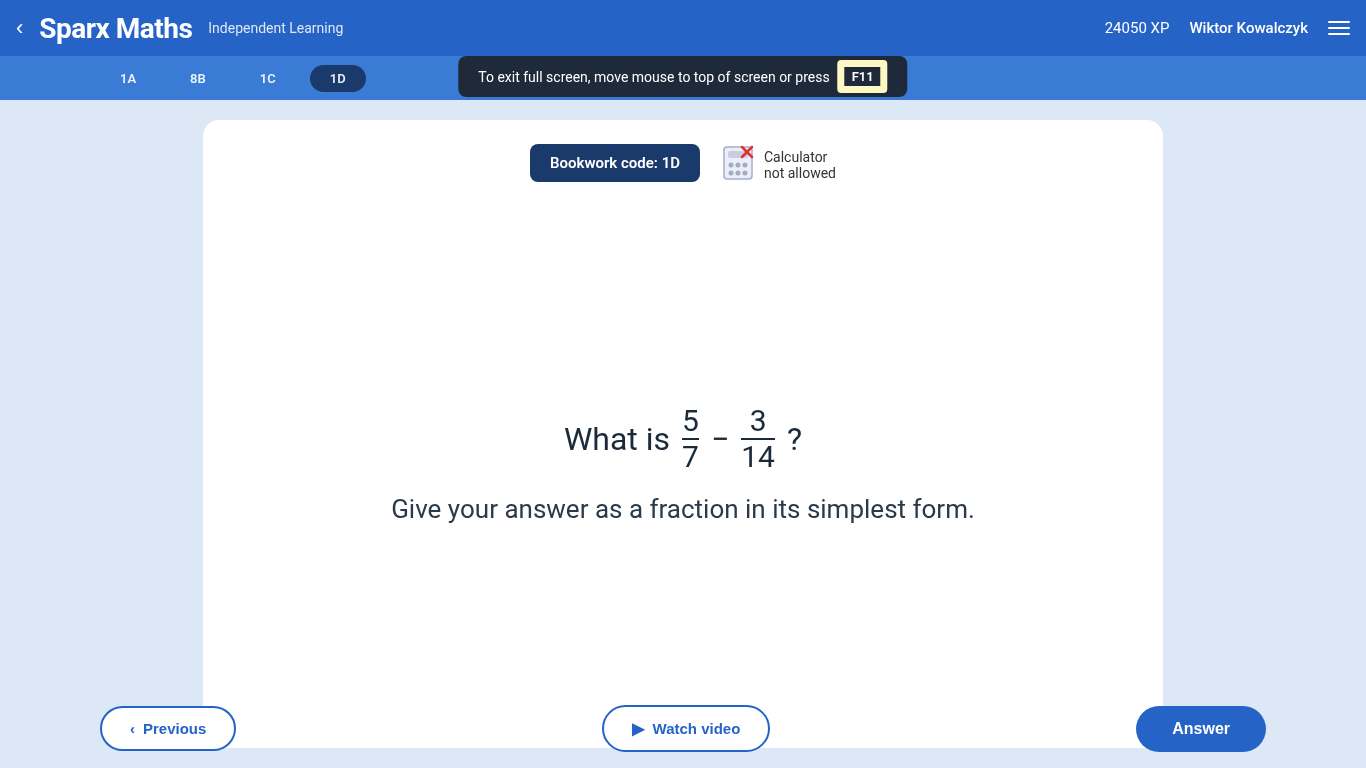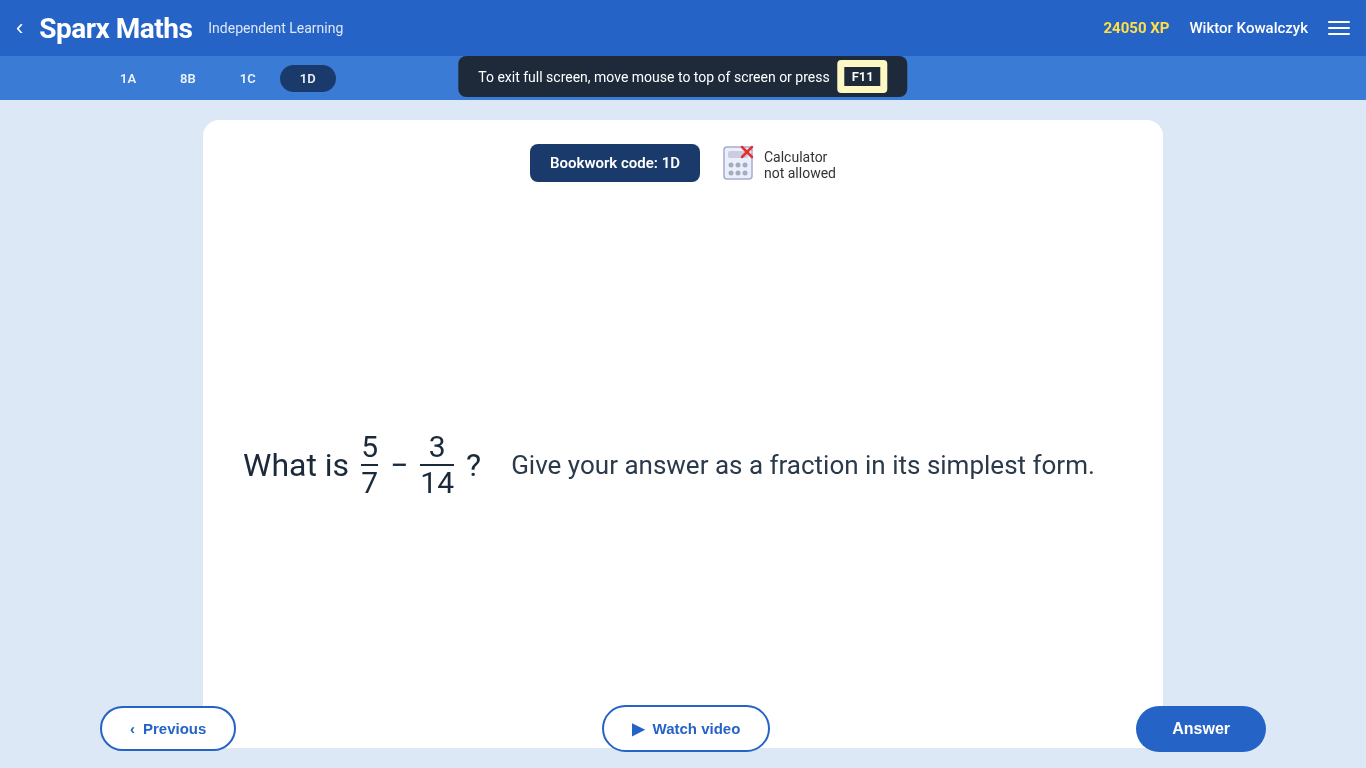--- a/index.html
+++ b/index.html
@@ -47,23 +47,23 @@
       font-size: 14px;
       font-weight: 400;
     }
     .header-right {
       margin-left: auto;
       display: flex;
       align-items: center;
       gap: 20px;
     }
     .xp-badge {
-      color: #fde047;
-      font-size: 15px;
-      font-weight: 700;
+      color: #ffffff;
+      font-size: 15px;
+      font-weight: 400;
     }
     .username {
       color: white;
       font-size: 15px;
       font-weight: 500;
     }
     .menu-icon {
       color: white;
       font-size: 20px;
       cursor: pointer;
@@ -104,21 +104,21 @@
       font-weight: 600;
     }
 
     
     .tab-bar {
       background: #3a7bd5;
       height: 44px;
       display: flex;
       align-items: center;
       padding: 0 100px;
-      gap: 4px;
+      gap: 14px;
       position: relative;
       z-index: 5;
     }
     .tab-item {
       padding: 6px 20px;
       border-radius: 20px;
       color: white;
       font-size: 13px;
       font-weight: 600;
       cursor: pointer;
@@ -176,24 +176,24 @@
       align-items: flex-end;
       gap: 8px;
       color: #333;
       font-size: 14px;
     }
 
     
     .question-area {
       flex: 1;
       display: flex;
-      flex-direction: row;
-      align-items: center;
-      justify-content: flex-start;
-      gap: 30px;
+      flex-direction: column;
+      align-items: center;
+      justify-content: center;
+      gap: 22px;
     }
     .question-math {
       font-size: 32px;
       color: #1a2a3a;
       display: flex;
       align-items: center;
       gap: 12px;
       font-weight: 400;
     }
     .fraction {

